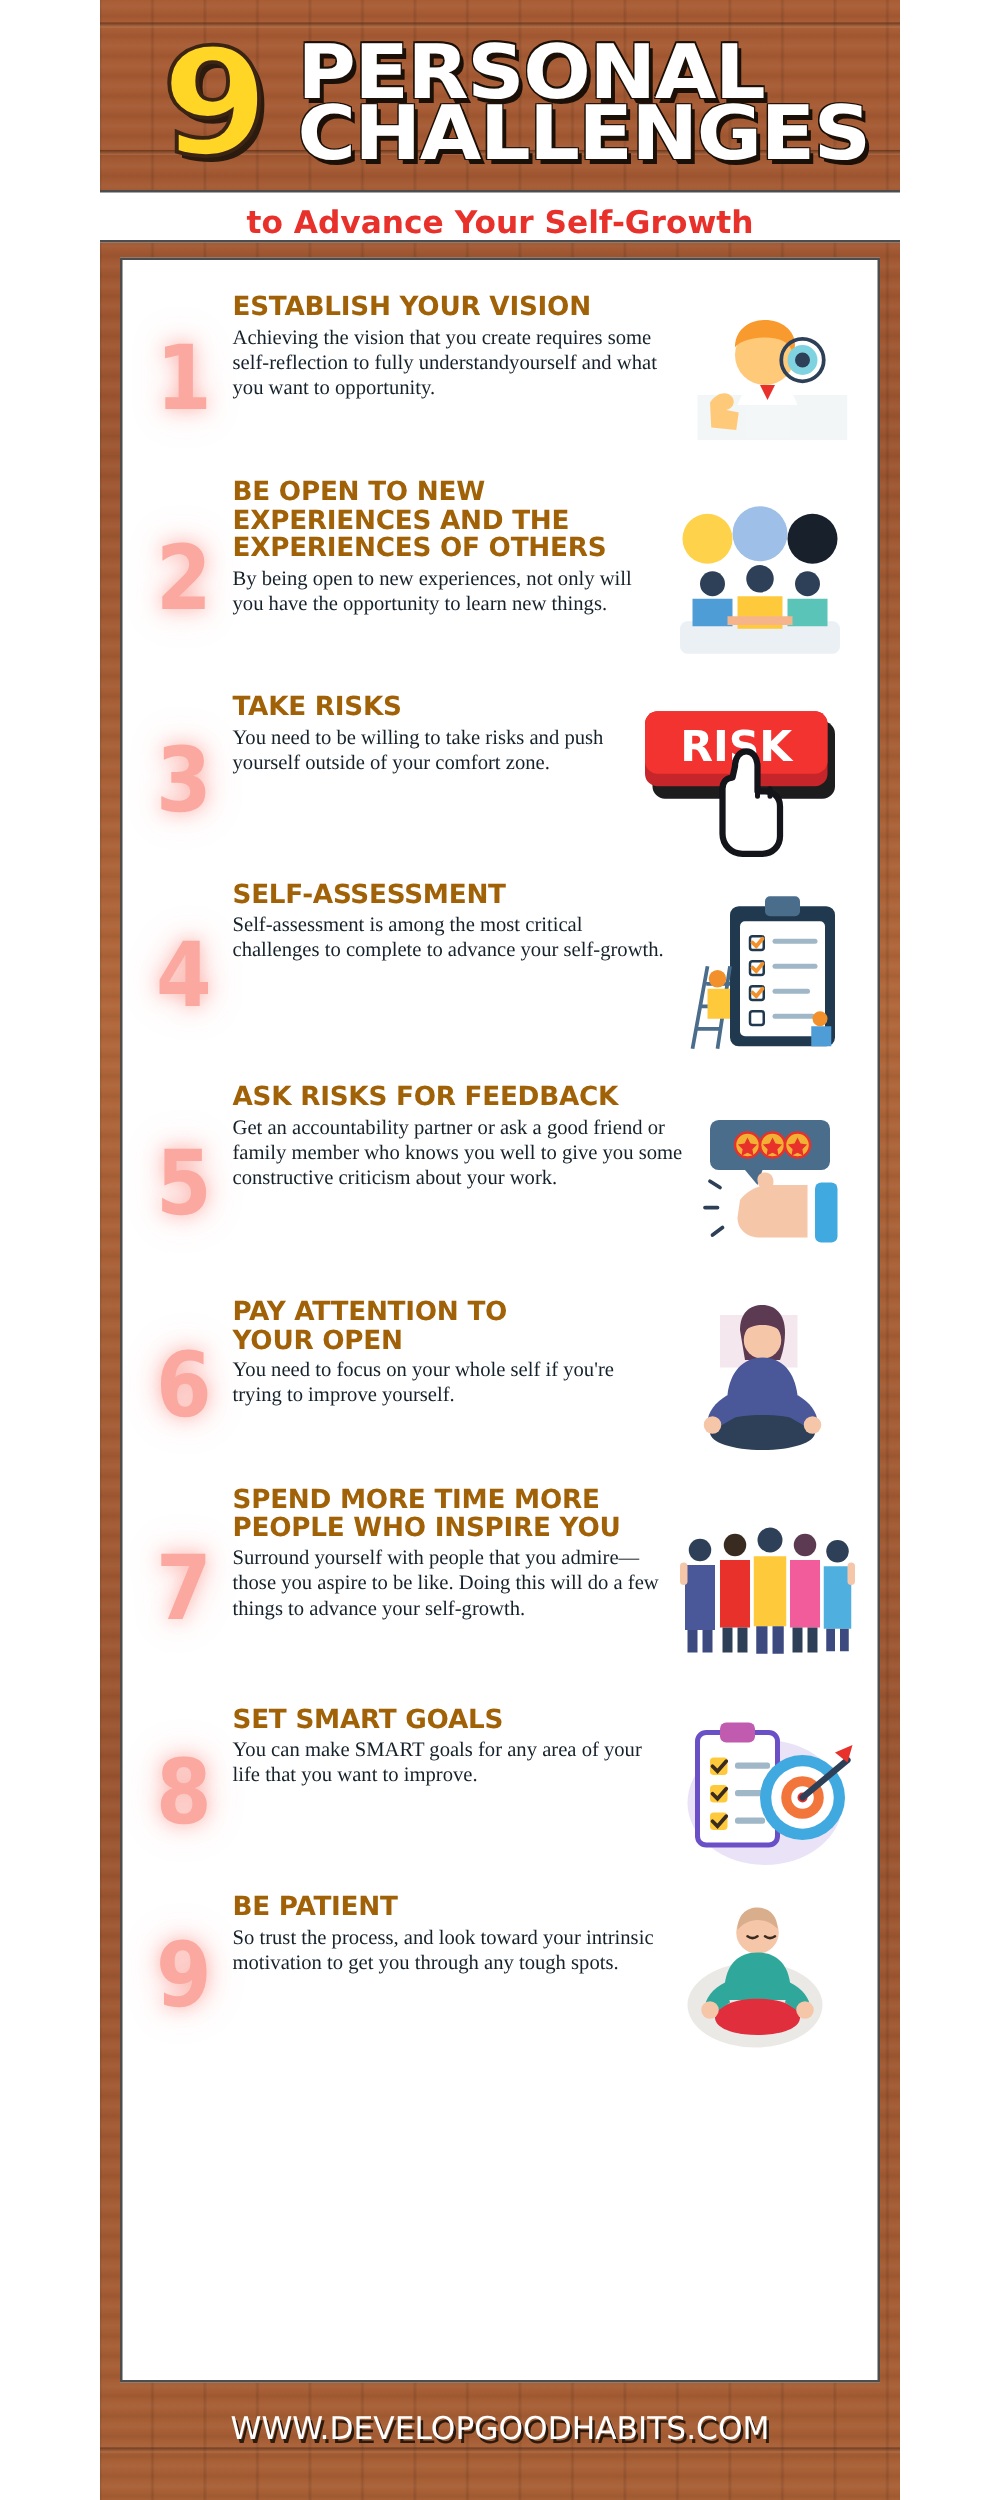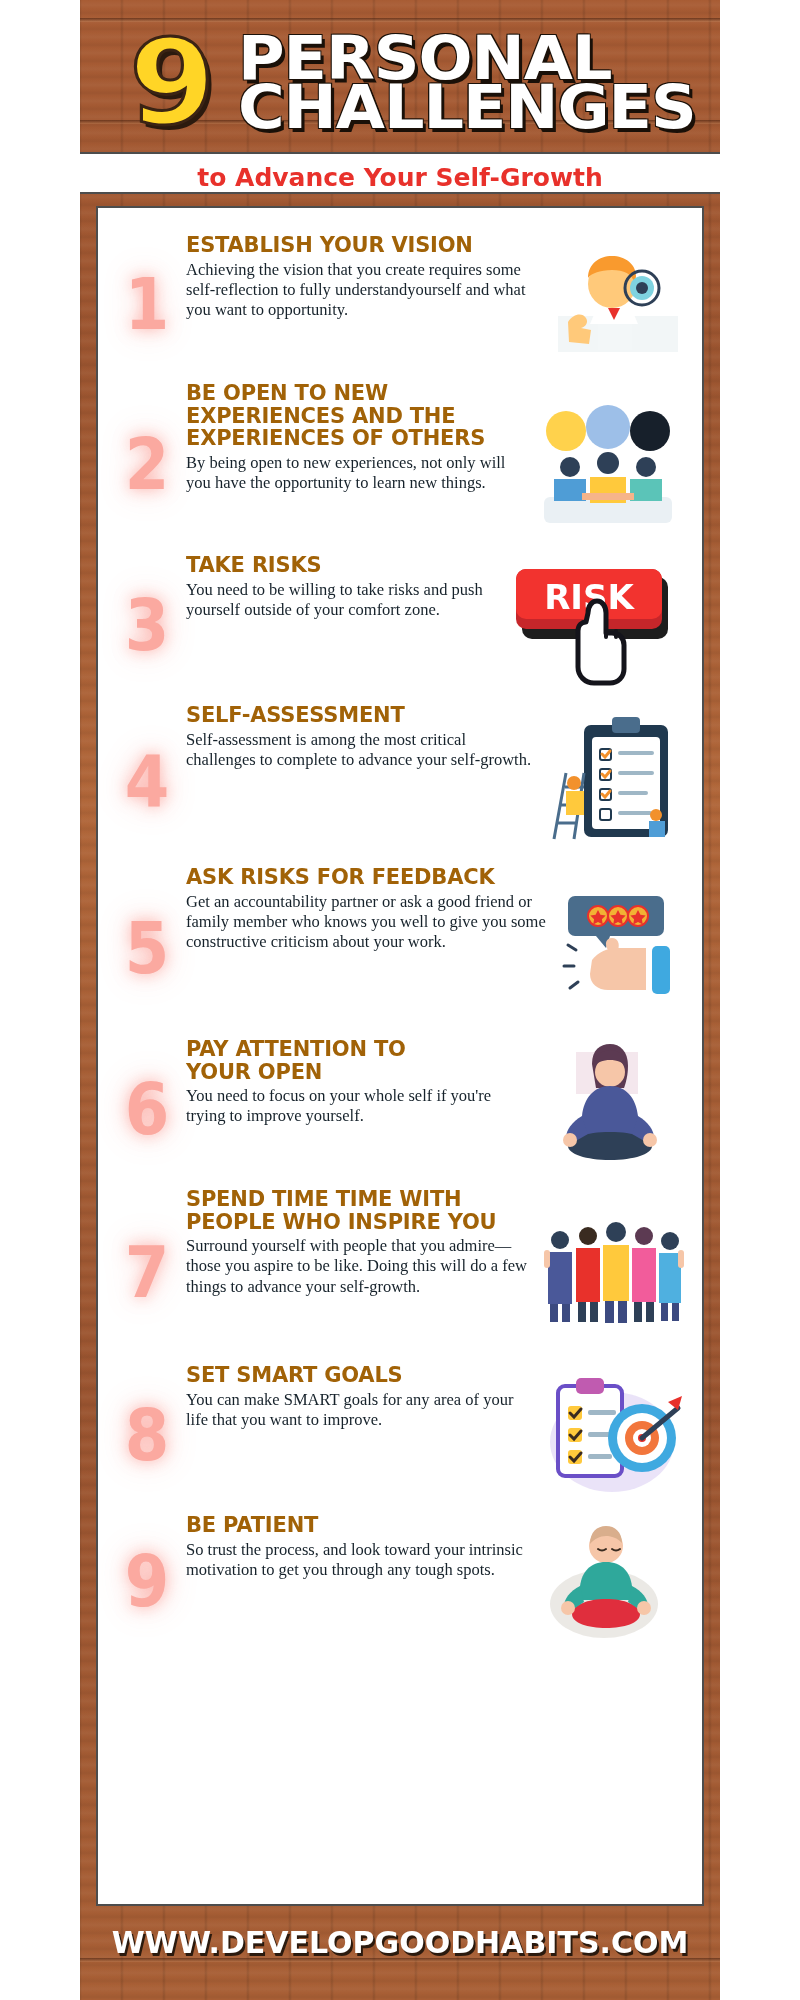--- a/index.html
+++ b/index.html
@@ -183,22 +183,22 @@
   
   .footer {
     position: relative;
     height: 52px;
     display: flex;
     align-items: center;
     justify-content: center;
   }
   .footer-text {
     font-family: "DejaVu Sans", sans-serif;
-    font-weight: bold;
-    font-size: 30px;
+    font-weight: normal;
+    font-size: 25px;
     color: #ffffff;
     letter-spacing: 0px;
     text-shadow: 2px 3px 0 #2b1a0e;
     white-space: nowrap;
   }
 </style>
 </head>
 <body>
 
 <div id="infographic">
@@ -388,21 +388,21 @@
           <circle cx="112" cy="98" r="7" fill="#F6C6A8"></circle>
         </svg>
       </div>
     </div>
 
     <div class="item" style="min-height:176px;">
       <div class="num-col">
         <span class="num">7</span>
       </div>
       <div class="text-col">
-        <div class="item-title">SPEND TIME TIME WITH
+        <div class="item-title">SPEND MORE TIME MORE
 PEOPLE WHO INSPIRE YOU</div>
         <div class="item-body">Surround yourself with people that you admire—those you aspire to be like. Doing this will do a few things to advance your self-growth.</div>
       </div>
       <div class="art-col" style="width:146px;">
         <svg width="144" height="112" viewBox="0 0 144 112">
           <g>
             <circle cx="18" cy="24" r="9" fill="#2E4057"></circle>
             <path d="M6 36h24v52H6z" fill="#4A5899"></path>
             <path d="M8 88h8v18H8zM20 88h8v18h-8z" fill="#3C4A80"></path>
           </g>

